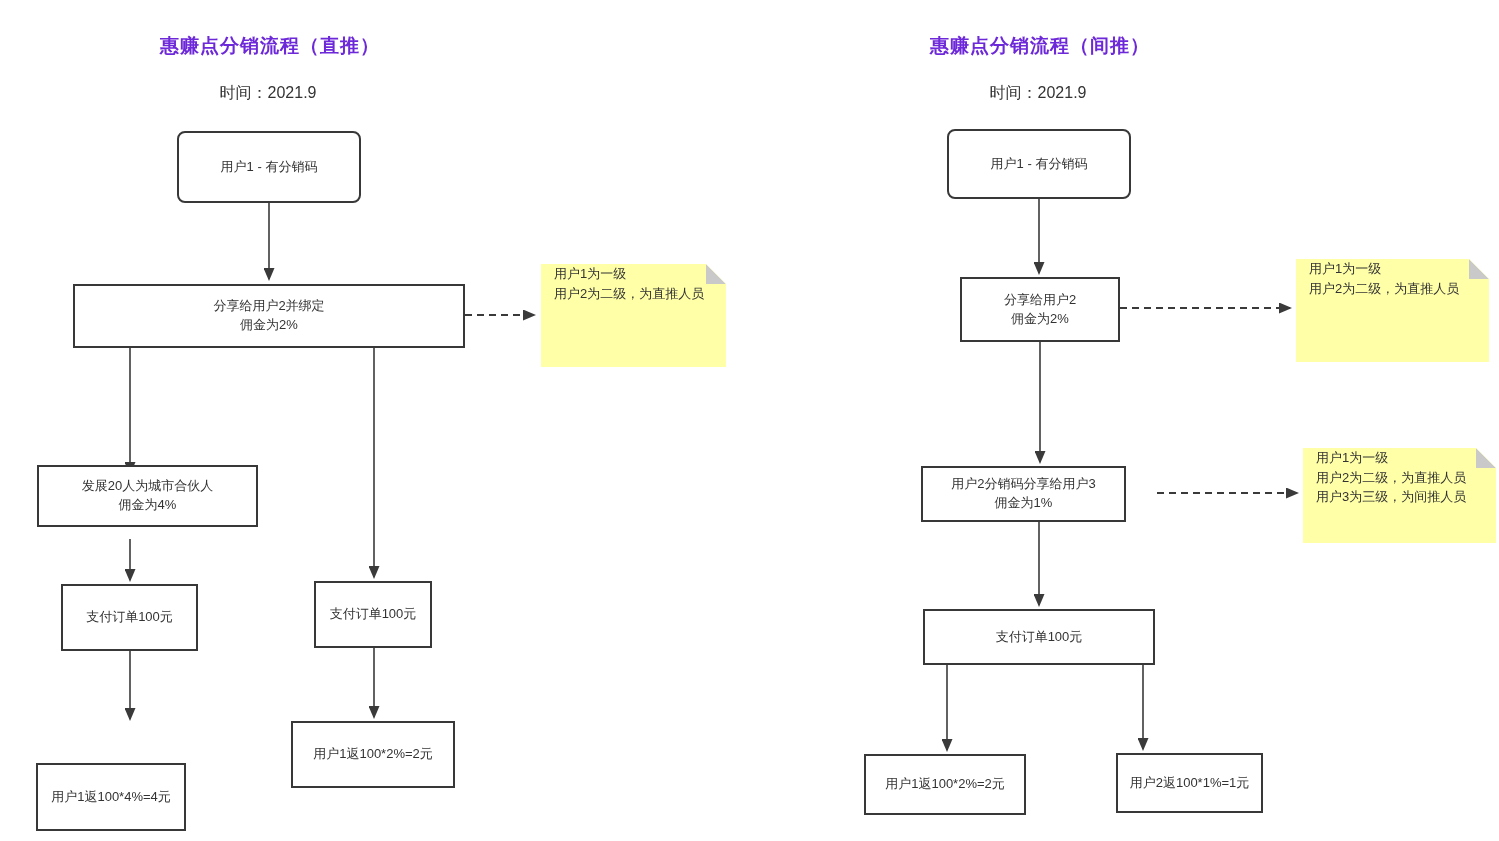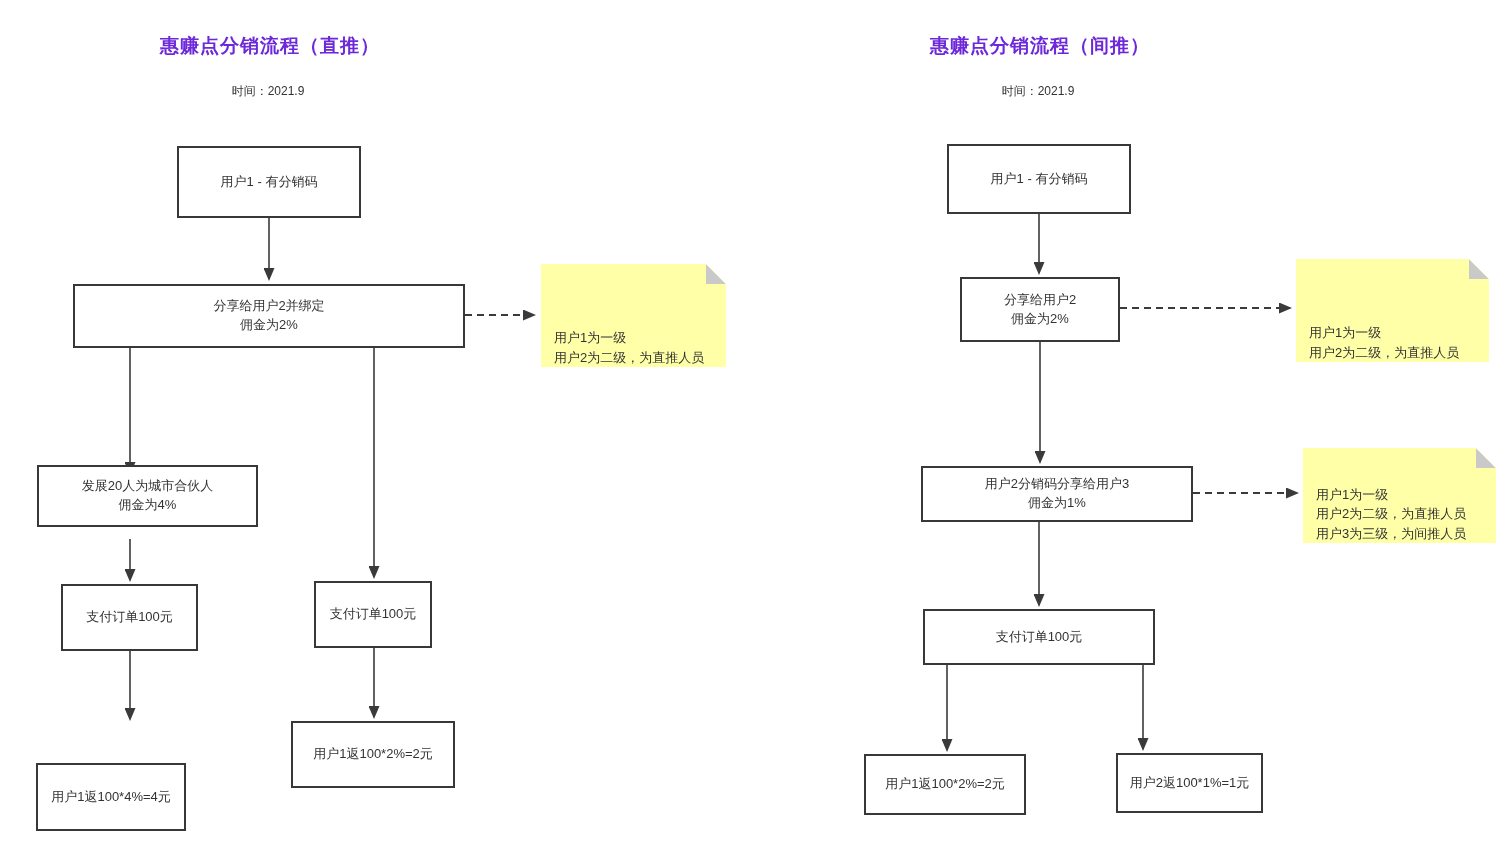--- a/index.html
+++ b/index.html
@@ -31,46 +31,46 @@
     transform: translateX(-50%);
     font-size: 19px;
     font-weight: bold;
     color: #6d28d9;
     letter-spacing: 1px;
     white-space: nowrap;
   }
   .flow-subtitle {
     position: absolute;
     transform: translateX(-50%);
-    font-size: 12px;
+    font-size: 16px;
     color: #333333;
     white-space: nowrap;
   }
   .node {
     position: absolute;
     background: var(--node-fill);
     border: 2px solid var(--node-border);
     border-radius: 0;
     display: flex;
     align-items: center;
     justify-content: center;
     text-align: center;
     font-size: 13px;
     line-height: 1.45;
     color: #333333;
     white-space: pre-line;
     padding: 2px 6px;
   }
-  .node.sharp { border-radius: 0; margin-top: 15px; }
+  .node.sharp { border-radius: 8px; }
   .note {
     position: absolute;
     background: var(--note-fill);
     clip-path: polygon(0 0, calc(100% - 20px) 0, 100% 20px, 100% 100%, 0 100%);
     display: flex;
-    align-items: flex-end;
+    align-items: flex-start;
     font-size: 13px;
     line-height: 1.5;
     color: #333333;
     white-space: pre-line;
     padding-left: 13px;
     padding-right: 4px;
   }
   .note .fold {
     position: absolute;
     top: 0;
@@ -138,21 +138,21 @@
 
   <div>
     <div class="flow-title" style="left:1040px; top:33px">惠赚点分销流程（间推）</div>
     <div class="flow-subtitle" style="left:1038px; top:83px">时间：2021.9</div>
 
     <div class="node sharp" style="left:947px; top:129px; width:184px; height:70px;">用户1 - 有分销码</div>
 
     <div class="node" style="left:960px; top:277px; width:160px; height:65px;">分享给用户2
 佣金为2%</div>
 
-    <div class="node" style="left:921px; top:466px; width:272px; height:56px;">用户2分销码分享给用户3
+    <div class="node" style="left:921px; top:466px; width:205px; height:56px;">用户2分销码分享给用户3
 佣金为1%</div>
 
     <div class="node" style="left:923px; top:609px; width:232px; height:56px;">支付订单100元</div>
 
     <div class="node" style="left:864px; top:754px; width:162px; height:61px;">用户1返100*2%=2元</div>
 
     <div class="node" style="left:1068px; top:753px; width:147px; height:60px;margin-left:48px;">用户2返100*1%=1元</div>
 
     <div class="note" style="left:1296px; top:259px; width:193px; height:103px;">
       <svg class="fold" width="20" height="20" xmlns="http://www.w3.org/2000/svg">

